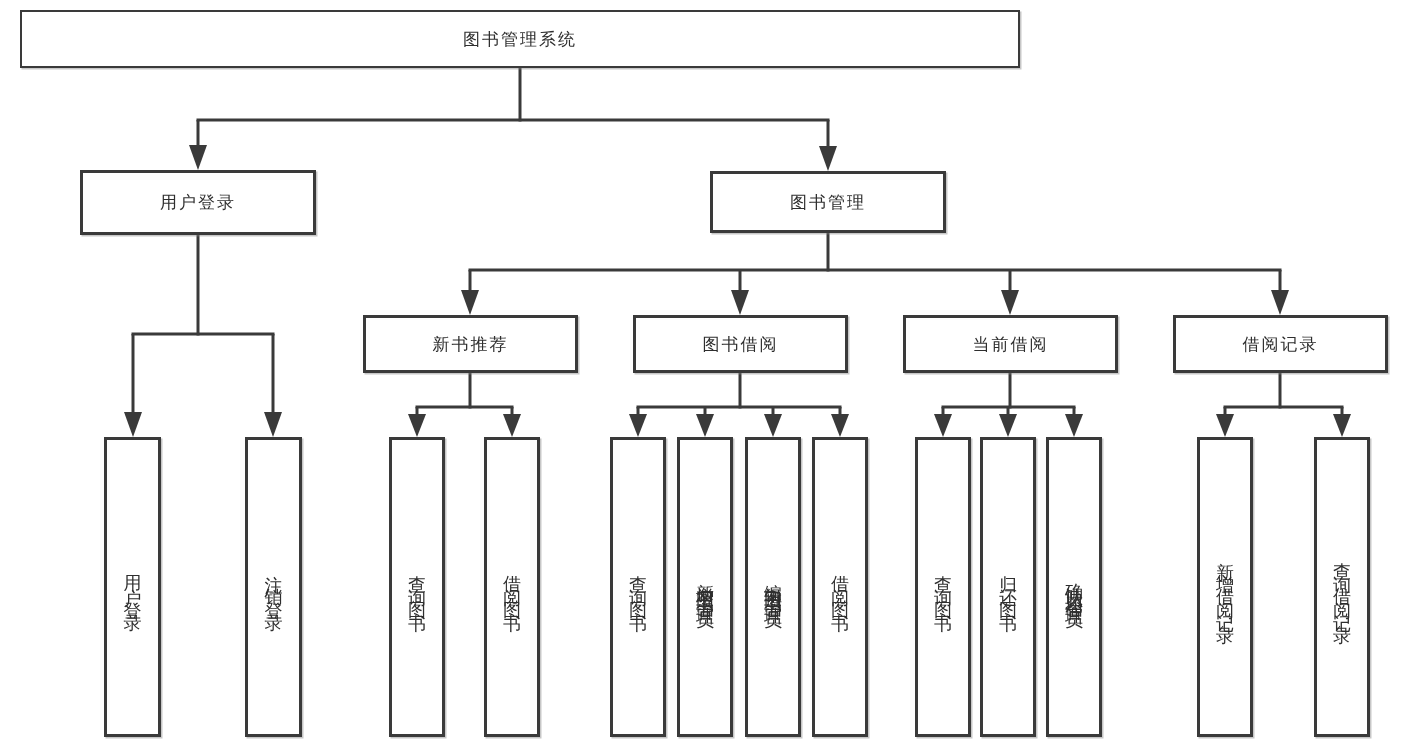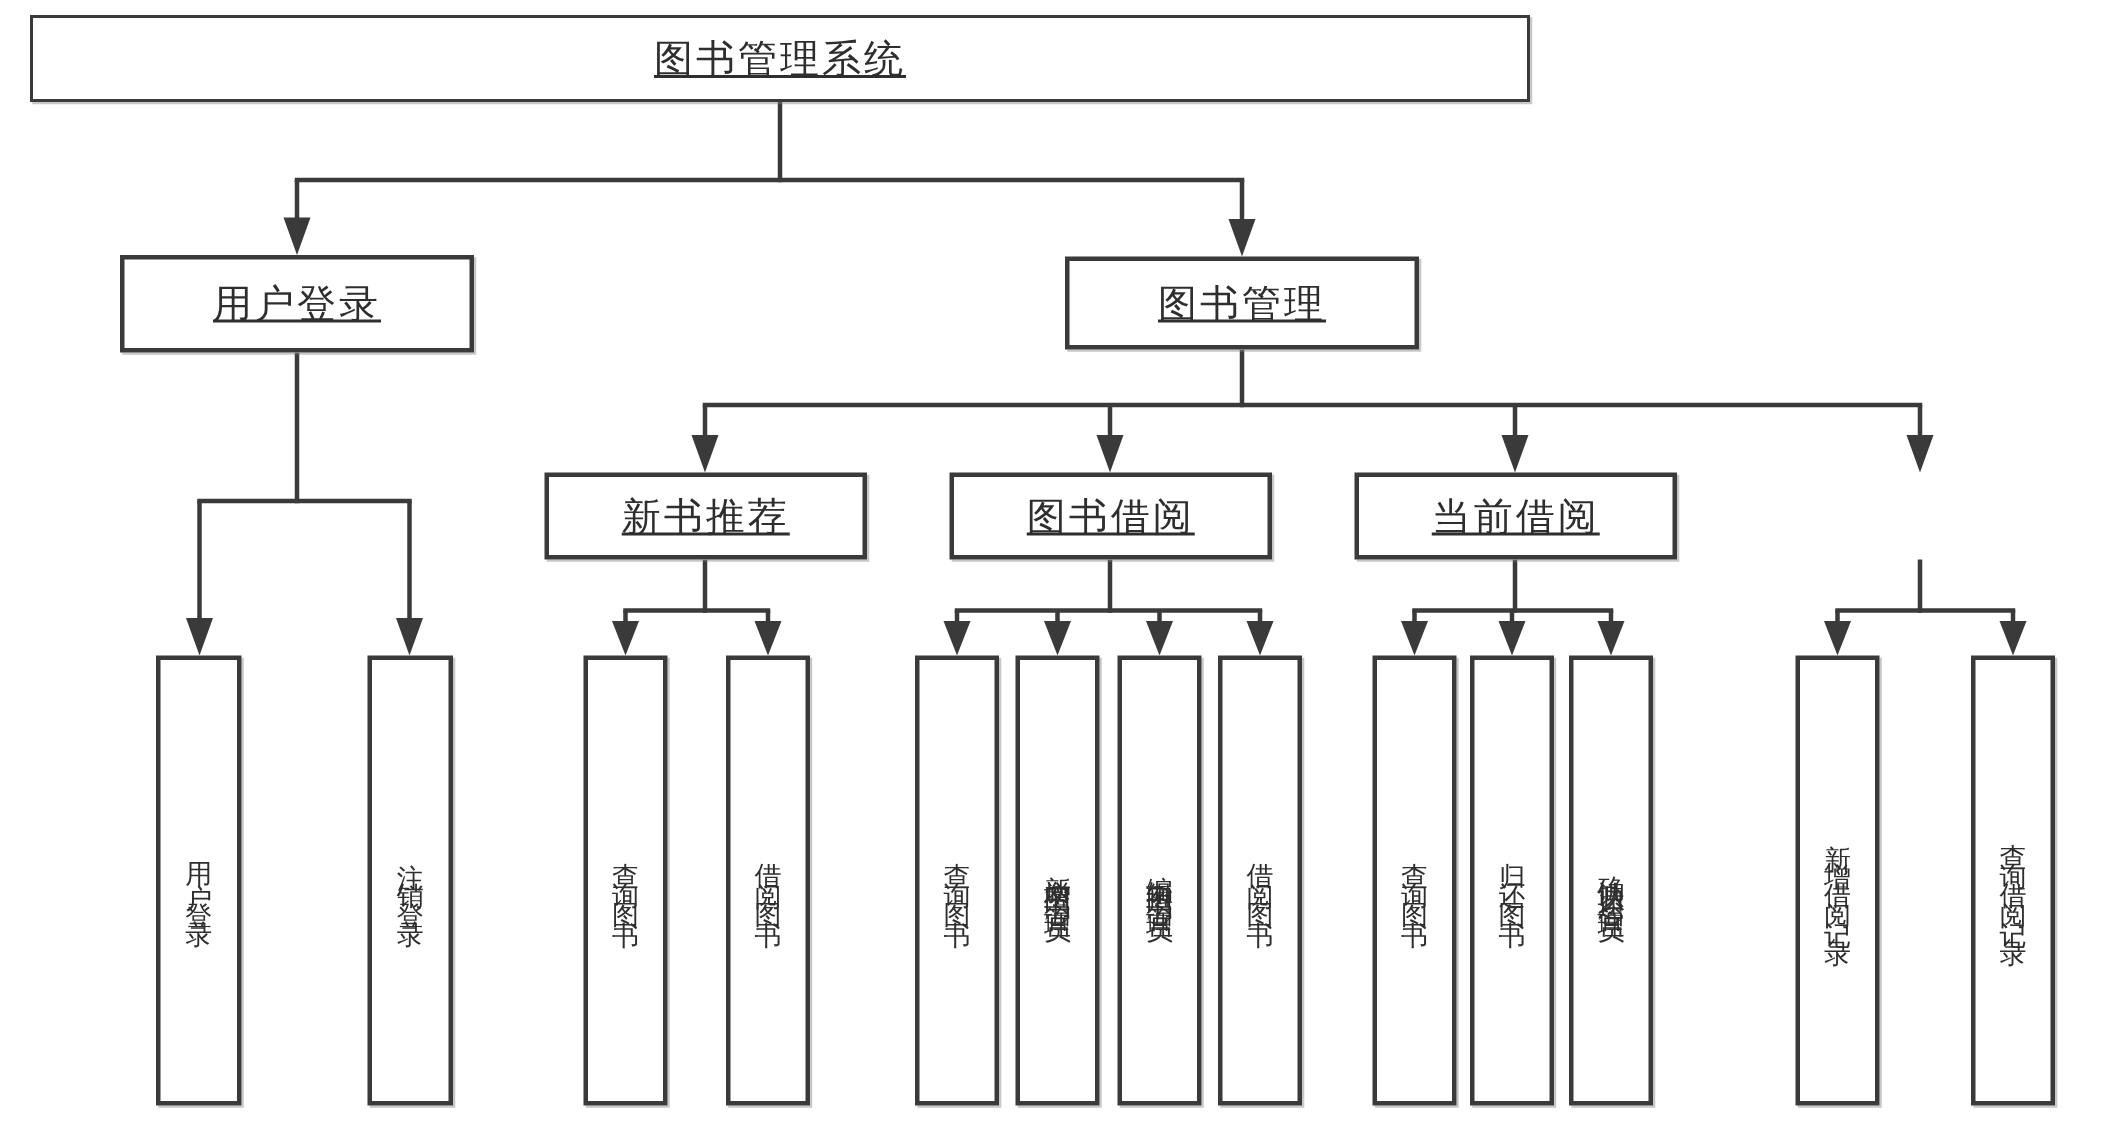--- a/index.html
+++ b/index.html
@@ -23,24 +23,23 @@
     background: #ffffff;
     border: 3px solid #3a3a3a;
     box-shadow: 1.5px 1.5px 0 rgba(130,130,130,0.45);
     display: flex;
     align-items: center;
     justify-content: center;
     color: #2e2e2e;
     z-index: 1;
   }
   .hbox {
-    font-size: 26px;
+    font-size: 17px;
     letter-spacing: 2px;
     white-space: nowrap;
-    text-decoration: underline;
   }
   .root {
     border-width: 2px;
   }
   .vbox {
     writing-mode: vertical-rl;
     text-orientation: mixed;
     font-size: 18px;
     letter-spacing: 13px;
     line-height: 1;
@@ -129,20 +128,21 @@
   </svg>
 
   <div class="box hbox root" style="left:20px; top:10px; width:1000px; height:58px;">图书管理系统</div>
 
   <div class="box hbox" style="left:80px; top:170px; width:236px; height:65px;">用户登录</div>
   <div class="box hbox" style="left:710px; top:171px; width:236px; height:62px;">图书管理</div>
 
   <div class="box hbox" style="left:363px; top:315px; width:215px; height:58px;">新书推荐</div>
   <div class="box hbox" style="left:903px; top:315px; width:215px; height:58px;">当前借阅</div>
   <div class="box hbox" style="left:633px; top:315px; width:215px; height:58px;">图书借阅</div>
+  <div class="box hbox" style="left:1173px; top:315px; width:215px; height:58px;">借阅记录</div>
 
   <div class="box vbox" style="left:104px; top:437px; width:57px; height:300px;">用户登录</div>
   <div class="box vbox" style="left:245px; top:437px; width:57px; height:300px;">注销登录</div>
 
   <div class="box vbox" style="left:389px; top:437px; width:56px; height:300px;">查询图书</div>
   <div class="box vbox" style="left:484px; top:437px; width:56px; height:300px;">借阅图书</div>
 
   <div class="box vbox" style="left:610px; top:437px; width:56px; height:300px;">查询图书</div>
   <div class="box vbox tight" style="left:677px; top:437px; width:56px; height:300px;">新增图书（管理员）</div>
   <div class="box vbox tight" style="left:745px; top:437px; width:56px; height:300px;">编辑图书（管理员）</div>

